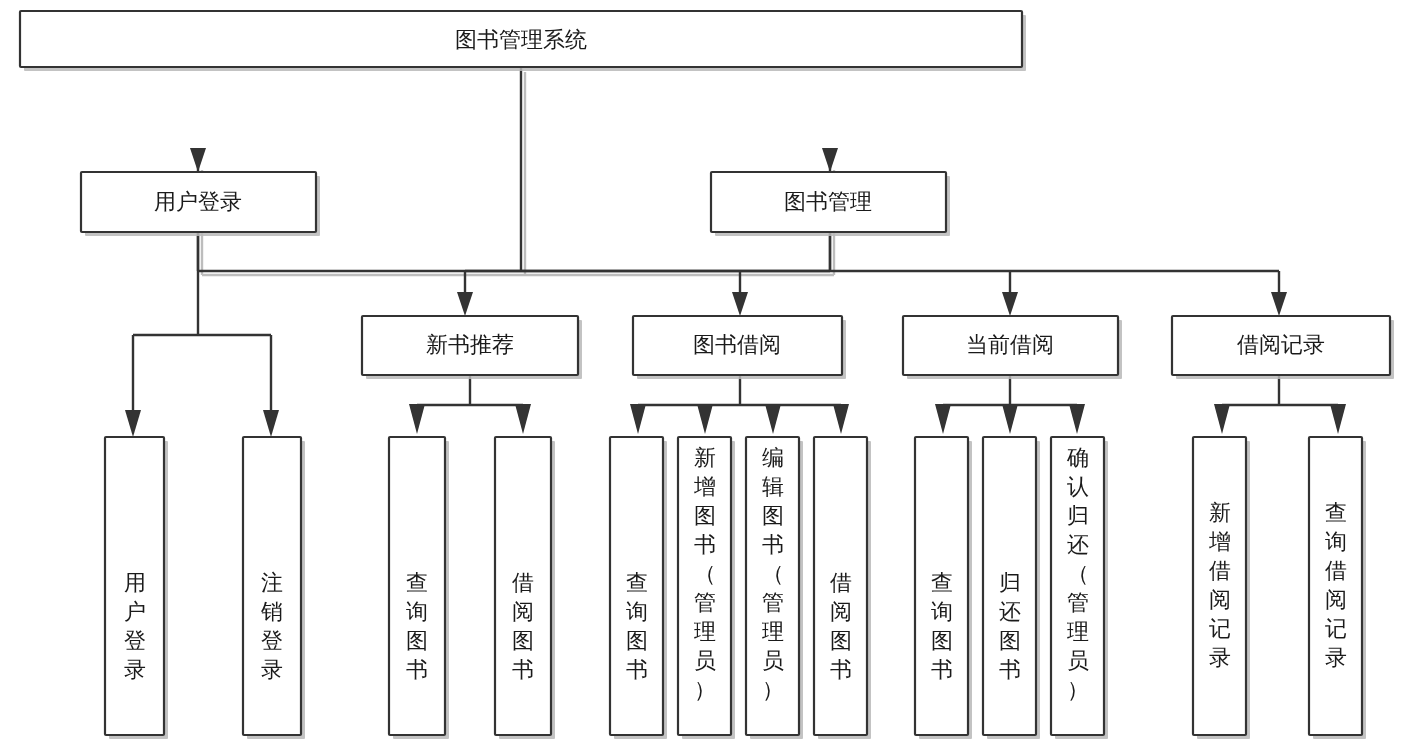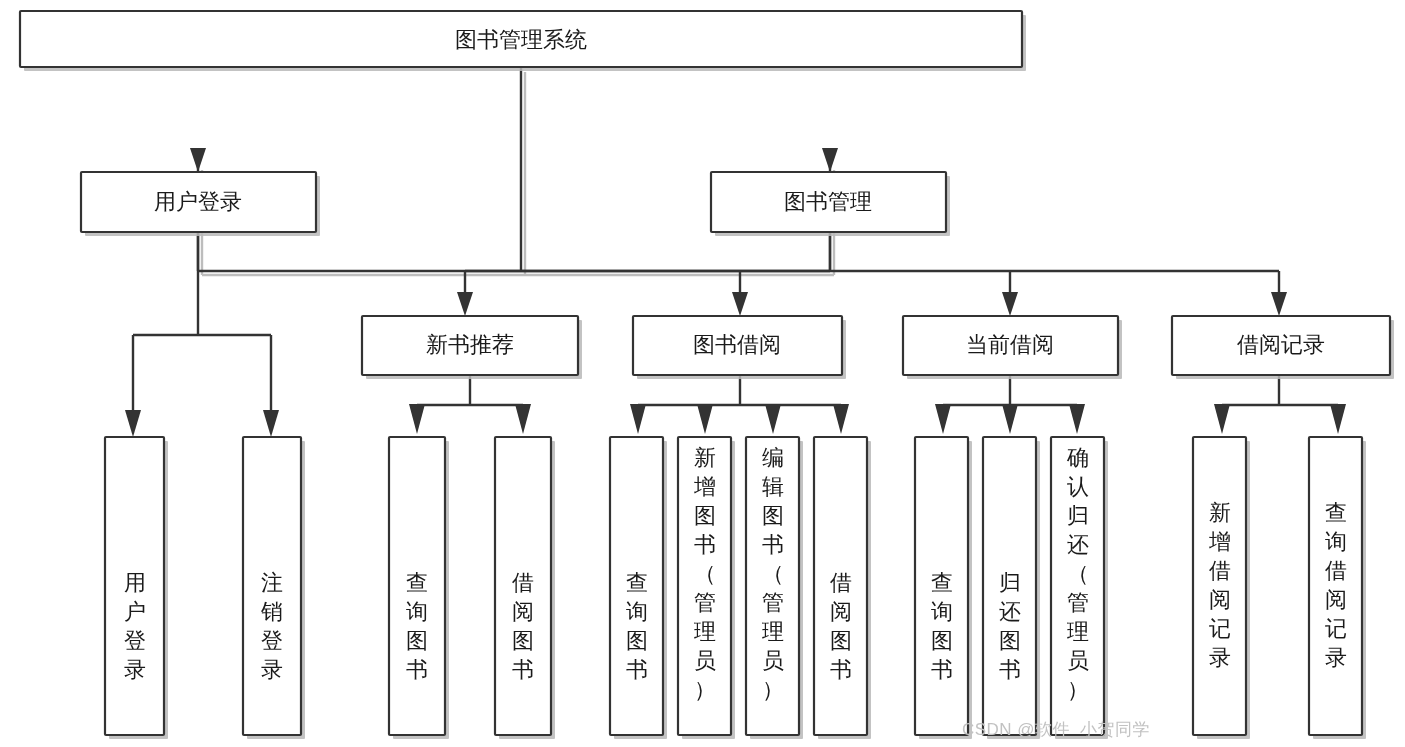--- a/index.html
+++ b/index.html
@@ -235,14 +235,13 @@
       </g>
 
       <g>
         <rect class="node-shadow" x="1313" y="441" width="53" height="298" rx="1"></rect>
         <rect class="node-box" x="1309" y="437" width="53" height="298" rx="1"></rect>
         <text class="node-label-vertical" x="1336" y="520"><tspan x="1336" y="520">查</tspan><tspan x="1336" y="549">询</tspan><tspan x="1336" y="578">借</tspan><tspan x="1336" y="607">阅</tspan><tspan x="1336" y="636">记</tspan><tspan x="1336" y="665">录</tspan></text>
       </g>
     </g>
   </svg>
 
-  <div class="watermark">CSDN @软件_小贺同学</div>
 </div>
 
 </body></html>

